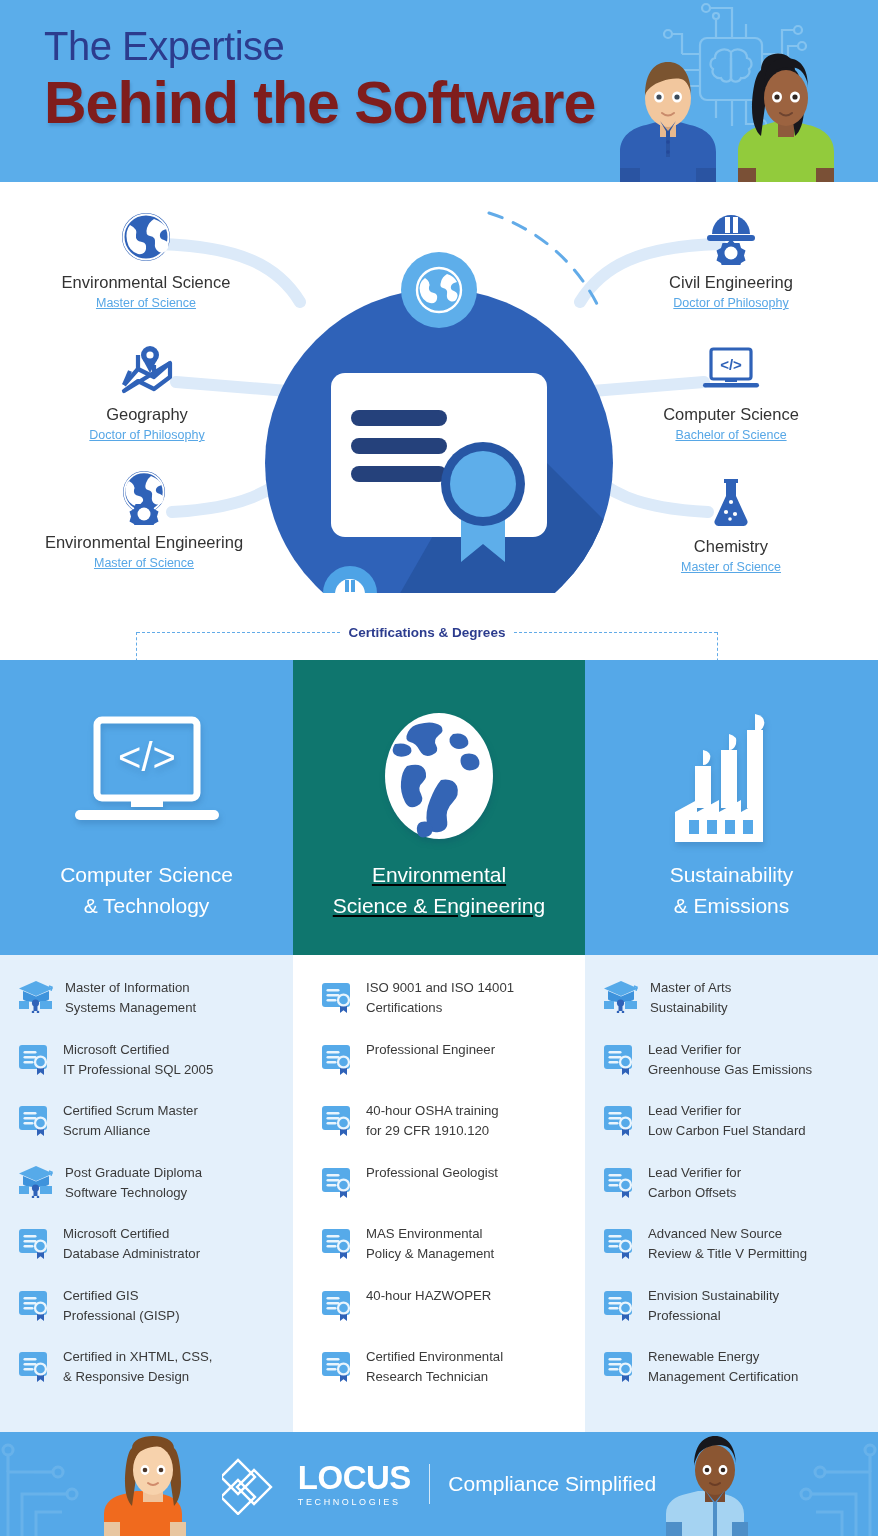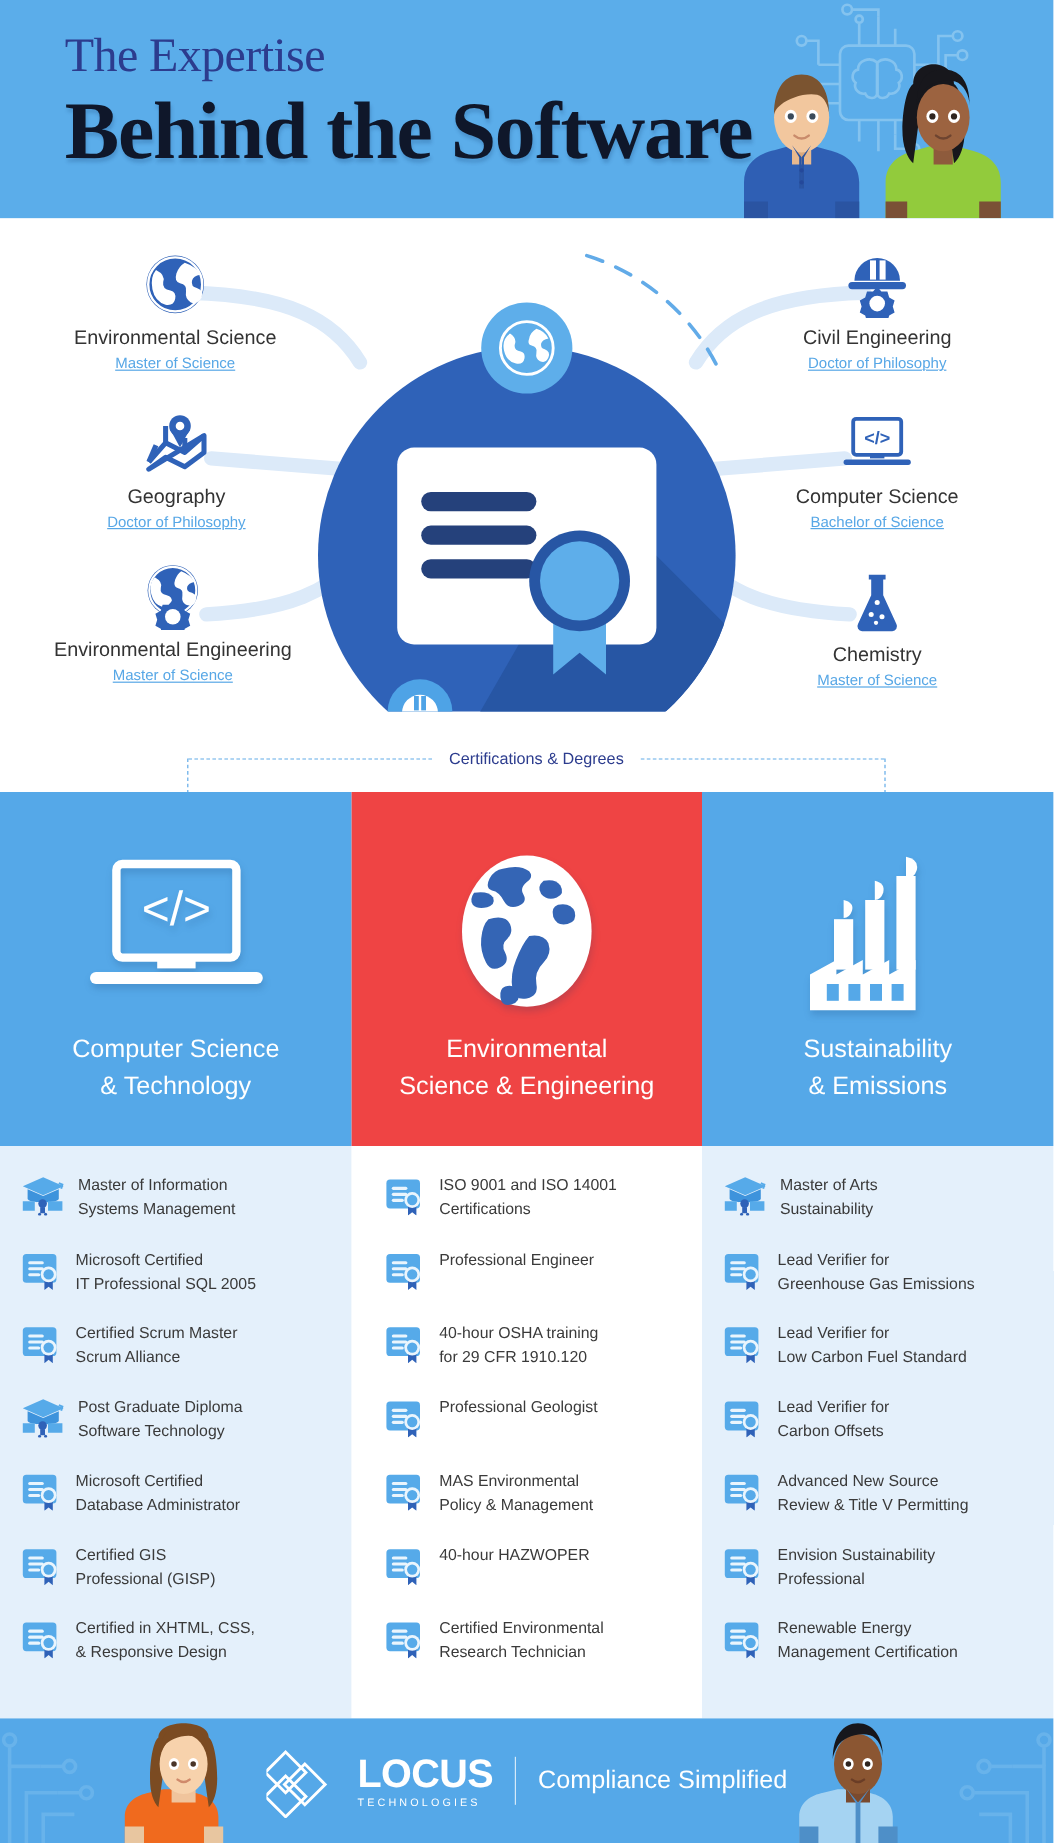--- a/index.html
+++ b/index.html
@@ -13,36 +13,35 @@
 
   
   .hero {
     position: relative;
     height: 182px;
     background: #5BADEA;
     overflow: hidden;
   }
   .hero-title-wrap {
     position: absolute;
-    left: 54px;
+    left: 44px;
     top: 22px;
     z-index: 5;
-    font-family: Liberation Serif, serif;
   }
   .hero-line1 {
     font-size: 40px;
     color: #2C3C8E;
     letter-spacing: -0.5px;
     line-height: 1.2;
     white-space: nowrap;
   }
   .hero-line2 {
-    font-size: 68px;
+    font-size: 59px;
     font-weight: bold;
-    color: #0f172a;
+    color: #7f1d1d;
     letter-spacing: -1px;
     line-height: 1.15;
     white-space: nowrap;
     text-shadow: 1px 3px 3px rgba(20,60,110,0.22);
   }
   .hero-art {
     position: absolute;
     right: 0;
     top: 0;
     width: 280px;
@@ -91,26 +90,27 @@
   .center-circle {
     position: absolute;
     left: 265px; top: 252px;
     width: 349px; height: 349px;
     margin-top: -190px;
   }
 
   
   .legend {
     position: absolute;
-    left: 156px;
+    left: 136px;
     bottom: -12px;
     width: 582px;
     height: 40px;
     border: 1.6px dashed #62ABE8;
     border-top: none;
+    font-weight: bold;
   }
   .legend:before, .legend:after {
     content: "";
     position: absolute;
     top: 0;
     height: 0;
     border-top: 1.6px dashed #62ABE8;
   }
   .legend:before { left: 0; width: 203px; }
   .legend:after  { right: 0; width: 203px; }
@@ -130,21 +130,21 @@
   .cats { display: flex; height: 295px; }
   .cat {
     flex: 1;
     display: flex;
     flex-direction: column;
     align-items: center;
     justify-content: center;
     padding-top: 12px;
   }
   .cat-a { background: #55A8E8; }
-  .cat-b { background: #ef4444; flex: 0 0 292px; }
+  .cat-b { background: #0f766e; flex: 0 0 292px; text-decoration: underline; }
   .cat-c { background: #55A8E8; }
   .cat-icon {
     height: 140px;
     display: flex;
     align-items: center;
     justify-content: center;
     filter: drop-shadow(1px 4px 3px rgba(10,50,100,0.18));
   }
   .cat-title {
     margin-top: 14px;

